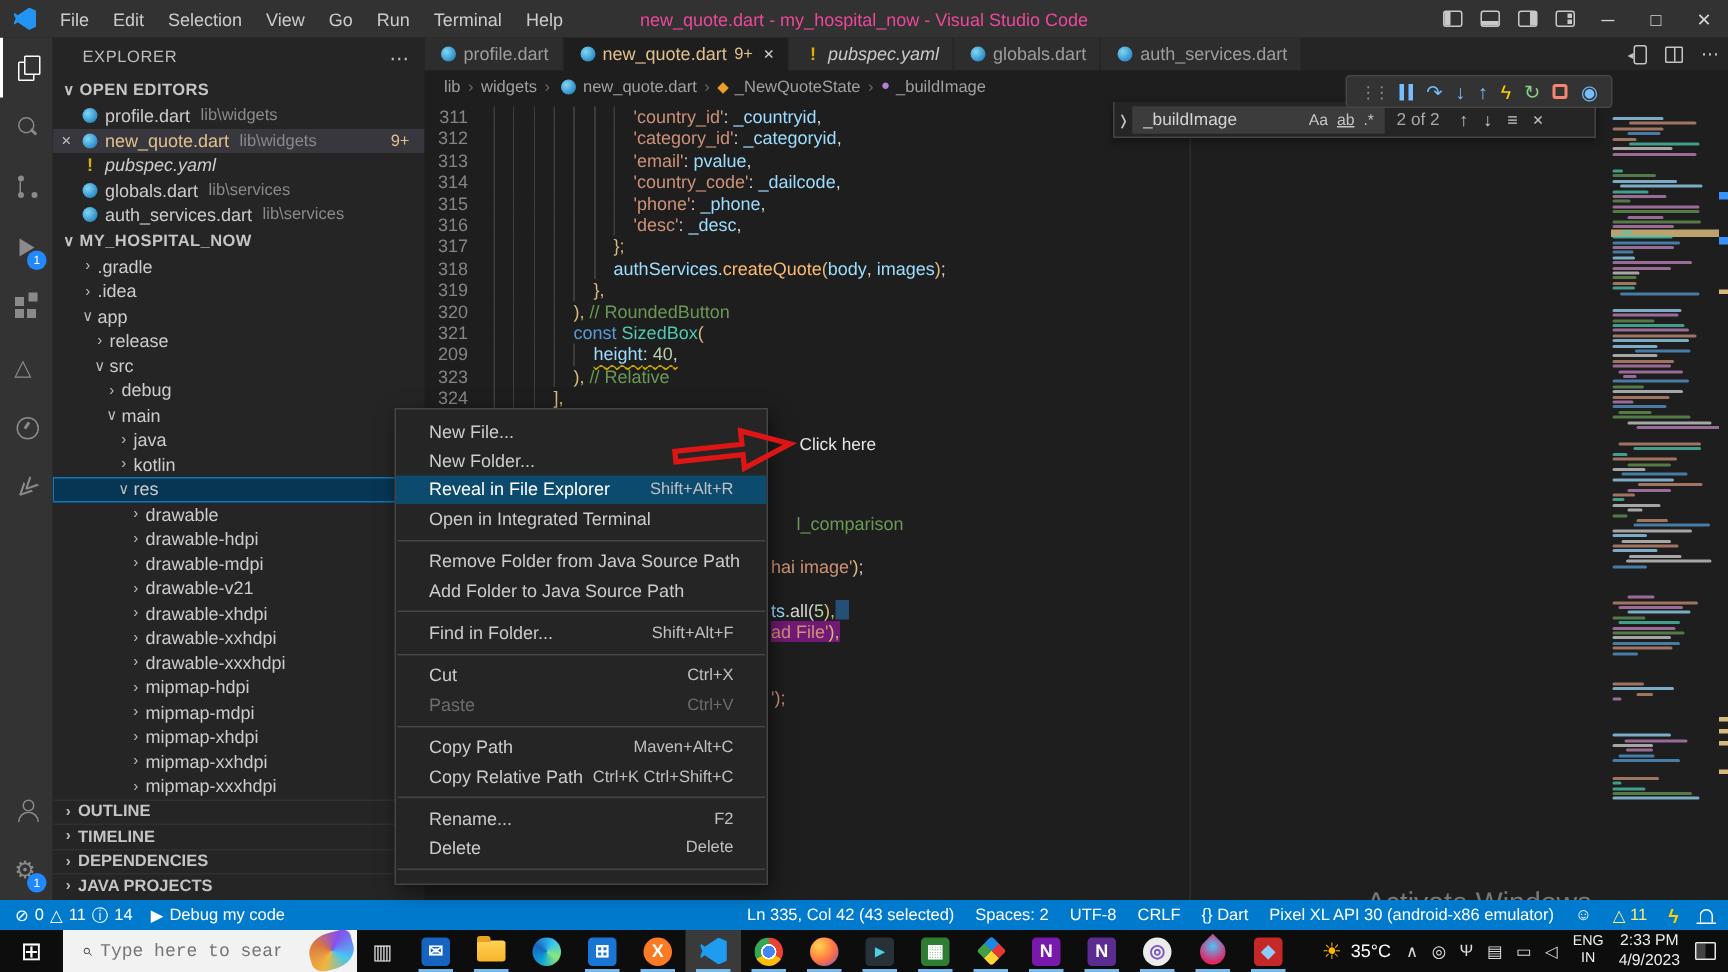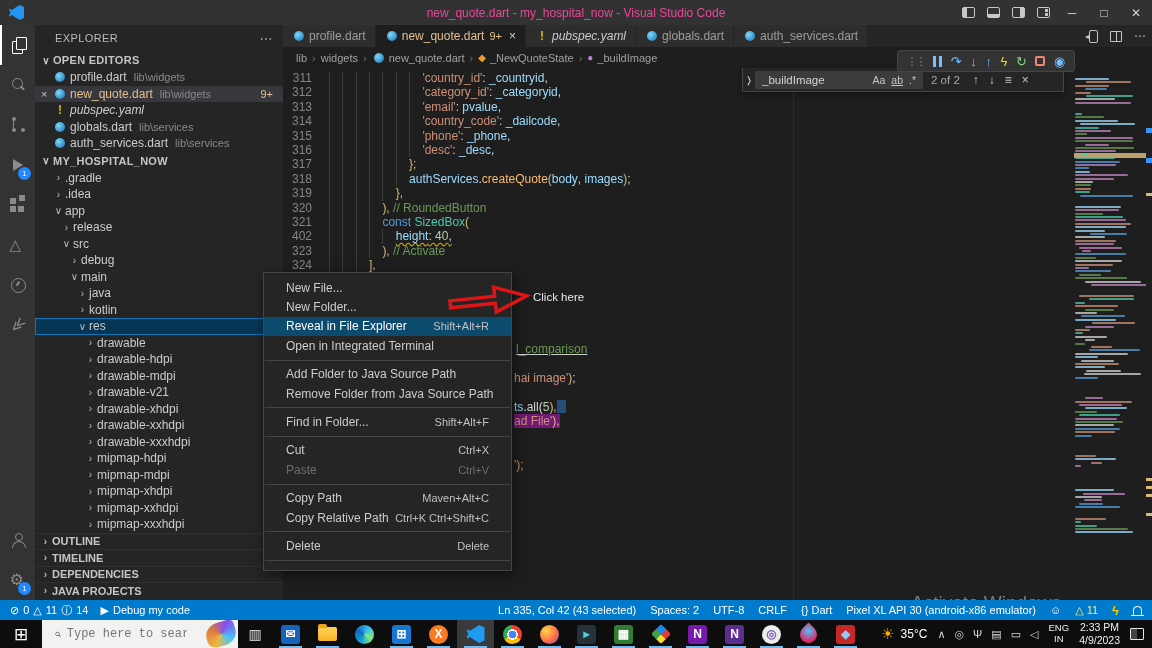--- a/index.html
+++ b/index.html
@@ -169,20 +169,30 @@
   .lang-blk{font-size:9.5px;line-height:1.15;text-align:center;color:#eee}
   .clock-blk{font-size:10.5px;line-height:1.25;text-align:center;color:#eee}
   .ac-ic{width:14px;height:12px;border:1.2px solid #e8e8e8;border-radius:1px;position:relative}
   .ac-ic::after{content:"";position:absolute;left:0;top:0;bottom:0;width:6px;background:rgba(232,232,232,.25)}
 </style>
 </head>
 <body>
 
 <div id="titlebar">
   <span class="vsc-logo"></span>
+  <div id="menubar" style="display:flex;height:100%">
+      <span class="menu-item">File</span>
+      <span class="menu-item">Edit</span>
+      <span class="menu-item">Selection</span>
+      <span class="menu-item">View</span>
+      <span class="menu-item">Go</span>
+      <span class="menu-item">Run</span>
+      <span class="menu-item">Terminal</span>
+      <span class="menu-item">Help</span>
+    </div>
   <div id="title-text">new_quote.dart - my_hospital_now - Visual Studio Code</div>
   <div id="win-controls">
     <span class="layout-ic l"></span>
     <span class="layout-ic b"></span>
     <span class="layout-ic r"></span>
     <span class="layout-ic g"></span>
     <span class="wc-btn">─</span>
     <span class="wc-btn">□</span>
     <span class="wc-btn">✕</span>
   </div>
@@ -433,26 +443,26 @@
         <div class="code-line"><span class="gutter">312</span><span class="ig"></span><span class="ig"></span><span class="ig"></span><span class="ig"></span><span class="ig"></span><span class="ig"></span><span class="ig"></span><span class="tok-s">'category_id'</span><span class="tok-p">: </span><span class="tok-v">_categoryid</span><span class="tok-p">,</span></div>
         <div class="code-line"><span class="gutter">313</span><span class="ig"></span><span class="ig"></span><span class="ig"></span><span class="ig"></span><span class="ig"></span><span class="ig"></span><span class="ig"></span><span class="tok-s">'email'</span><span class="tok-p">: </span><span class="tok-v">pvalue</span><span class="tok-p">,</span></div>
         <div class="code-line"><span class="gutter">314</span><span class="ig"></span><span class="ig"></span><span class="ig"></span><span class="ig"></span><span class="ig"></span><span class="ig"></span><span class="ig"></span><span class="tok-s">'country_code'</span><span class="tok-p">: </span><span class="tok-v">_dailcode</span><span class="tok-p">,</span></div>
         <div class="code-line"><span class="gutter">315</span><span class="ig"></span><span class="ig"></span><span class="ig"></span><span class="ig"></span><span class="ig"></span><span class="ig"></span><span class="ig"></span><span class="tok-s">'phone'</span><span class="tok-p">: </span><span class="tok-v">_phone</span><span class="tok-p">,</span></div>
         <div class="code-line"><span class="gutter">316</span><span class="ig"></span><span class="ig"></span><span class="ig"></span><span class="ig"></span><span class="ig"></span><span class="ig"></span><span class="ig"></span><span class="tok-s">'desc'</span><span class="tok-p">: </span><span class="tok-v">_desc</span><span class="tok-p">,</span></div>
         <div class="code-line"><span class="gutter">317</span><span class="ig"></span><span class="ig"></span><span class="ig"></span><span class="ig"></span><span class="ig"></span><span class="ig"></span><span class="tok-b">};</span></div>
         <div class="code-line"><span class="gutter">318</span><span class="ig"></span><span class="ig"></span><span class="ig"></span><span class="ig"></span><span class="ig"></span><span class="ig"></span><span class="tok-v">authServices</span><span class="tok-p">.</span><span class="tok-f">createQuote</span><span class="tok-b">(</span><span class="tok-v">body</span><span class="tok-p">, </span><span class="tok-v">images</span><span class="tok-b">)</span><span class="tok-p">;</span></div>
         <div class="code-line"><span class="gutter">319</span><span class="ig"></span><span class="ig"></span><span class="ig"></span><span class="ig"></span><span class="ig"></span><span class="tok-b">},</span></div>
         <div class="code-line"><span class="gutter">320</span><span class="ig"></span><span class="ig"></span><span class="ig"></span><span class="ig"></span><span class="tok-b">), </span><span class="tok-m">// RoundedButton</span></div>
         <div class="code-line"><span class="gutter">321</span><span class="ig"></span><span class="ig"></span><span class="ig"></span><span class="ig"></span><span class="tok-k">const</span><span class="tok-p"> </span><span class="tok-c">SizedBox</span><span class="tok-b">(</span></div>
-        <div class="code-line"><span class="gutter">402</span><span class="ig"></span><span class="ig"></span><span class="ig"></span><span class="ig"></span><span class="ig"></span><span class="tok-v sq">height</span><span class="tok-p sq">: </span><span class="tok-n sq">40</span><span class="tok-p sq">,</span></div>
-        <div class="code-line"><span class="gutter">323</span><span class="ig"></span><span class="ig"></span><span class="ig"></span><span class="ig"></span><span class="tok-b">), </span><span class="tok-m">// Activate</span></div>
+        <div class="code-line"><span class="gutter">209</span><span class="ig"></span><span class="ig"></span><span class="ig"></span><span class="ig"></span><span class="ig"></span><span class="tok-v sq">height</span><span class="tok-p sq">: </span><span class="tok-n sq">40</span><span class="tok-p sq">,</span></div>
+        <div class="code-line"><span class="gutter">323</span><span class="ig"></span><span class="ig"></span><span class="ig"></span><span class="ig"></span><span class="tok-b">), </span><span class="tok-m">// Relative</span></div>
         <div class="code-line"><span class="gutter">324</span><span class="ig"></span><span class="ig"></span><span class="ig"></span><span class="tok-b">],</span></div>
       </div>
     <div id="code-layer">
-        <div class="frag" style="top: 274px; left: 233px; text-decoration: underline;"><span class="tok-m">l_comparison</span></div>
+        <div class="frag" style="top: 274px; left: 248px;"><span class="tok-m">l_comparison</span></div>
         <div class="frag" style="top: 303px; left: 231px;"><span class="tok-s">hai image'</span><span class="tok-b">)</span><span class="tok-p">;</span></div>
         <div class="frag" style="top: 332px; left: 231px;"><span class="tok-v">ts</span><span class="tok-p">.all(</span><span class="tok-n">5</span><span class="tok-b">),</span><span class="selblock"></span></div>
         <div class="frag sel" style="top: 346px; left: 231px;"><span class="tok-s">ad File'</span><span class="tok-b">),</span></div>
         <div class="frag" style="top: 390px; left: 231px;"><span class="tok-s">');</span></div>
       </div>
     <div id="minimap">
         <div id="mm-band"></div>
         <div class="mm-line" style="top: 9.99133px; left: 1px; width: 34.158px; background: rgb(156, 220, 254);"></div>
         <div class="mm-line" style="top: 13.3913px; left: 11.7466px; width: 45.4104px; background: rgb(206, 145, 120);"></div>
         <div class="mm-line" style="top: 16.7913px; left: 1px; width: 33.9937px; background: rgb(206, 145, 120);"></div>
@@ -615,24 +625,24 @@
     </div>
     <div class="cm-item hl">
       <span>Reveal in File Explorer</span>
       <span class="sc">Shift+Alt+R</span>
     </div>
     <div class="cm-item">
       <span>Open in Integrated Terminal</span>
     </div>
     <div class="cm-sep"></div>
     <div class="cm-item">
+      <span>Remove Folder from Java Source Path</span>
+    </div>
+    <div class="cm-item">
       <span>Add Folder to Java Source Path</span>
-    </div>
-    <div class="cm-item">
-      <span>Remove Folder from Java Source Path</span>
     </div>
     <div class="cm-sep"></div>
     <div class="cm-item">
       <span>Find in Folder...</span>
       <span class="sc">Shift+Alt+F</span>
     </div>
     <div class="cm-sep"></div>
     <div class="cm-item">
       <span>Cut</span>
       <span class="sc">Ctrl+X</span>
@@ -644,20 +654,24 @@
     <div class="cm-sep"></div>
     <div class="cm-item">
       <span>Copy Path</span>
       <span class="sc">Maven+Alt+C</span>
     </div>
     <div class="cm-item">
       <span>Copy Relative Path</span>
       <span class="sc">Ctrl+K Ctrl+Shift+C</span>
     </div>
     <div class="cm-sep"></div>
+    <div class="cm-item">
+      <span>Rename...</span>
+      <span class="sc">F2</span>
+    </div>
     <div class="cm-item">
       <span>Delete</span>
       <span class="sc">Delete</span>
     </div>
     <div class="cm-sep"></div>
   </div>
 
 <svg id="anno-arrow" width="86" height="36">
   <polygon points="3,13 48,13 48,4 80,16 48,29 48,20 3,20" fill="none" stroke="#dd1515" stroke-width="3.5" transform="rotate(-6 40 16)"></polygon>
 </svg>

